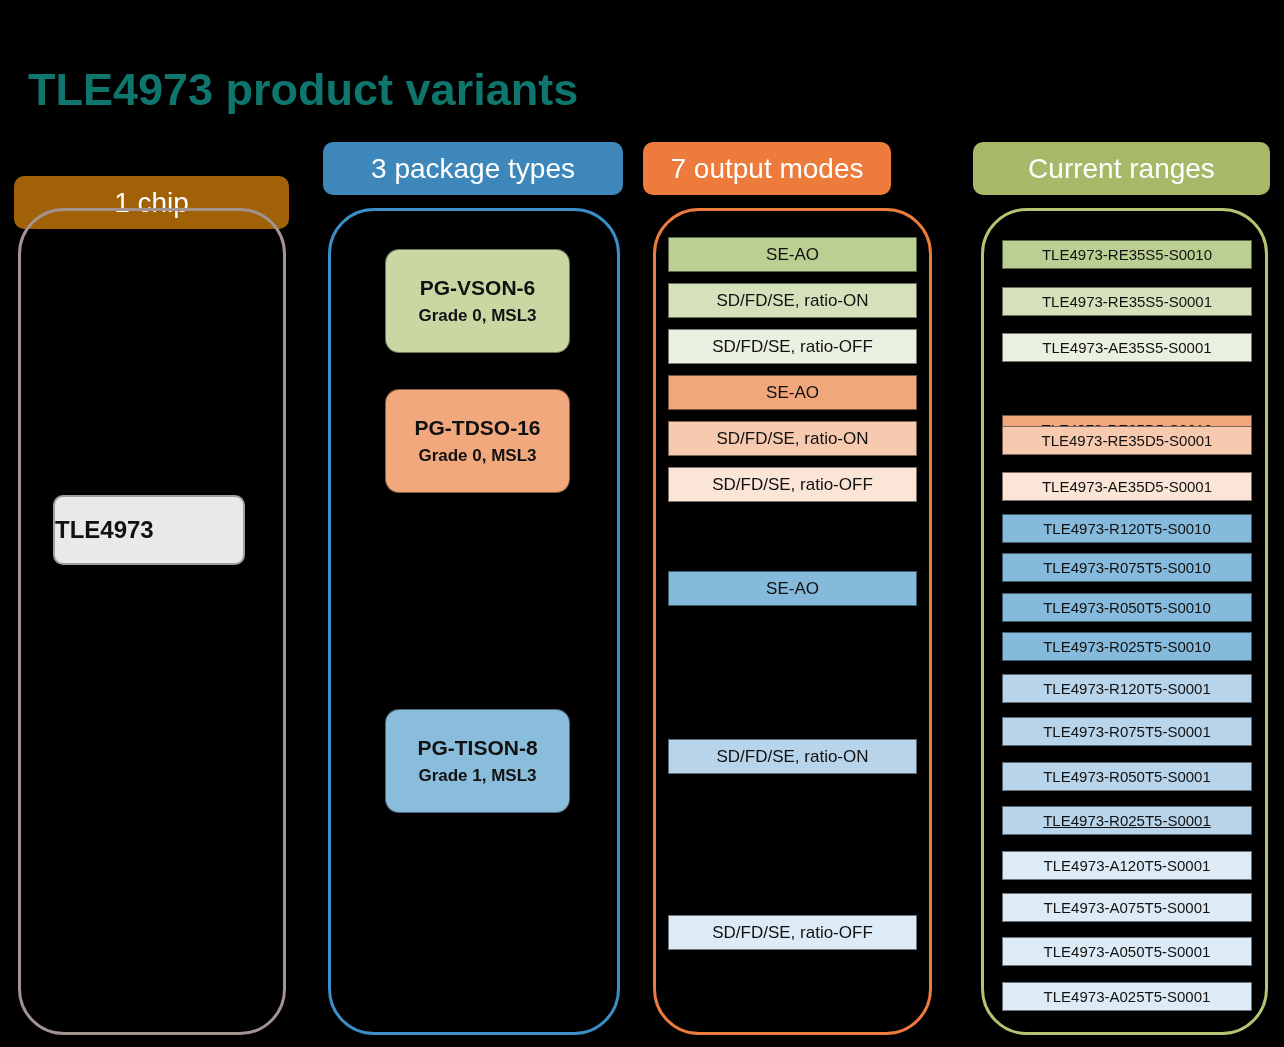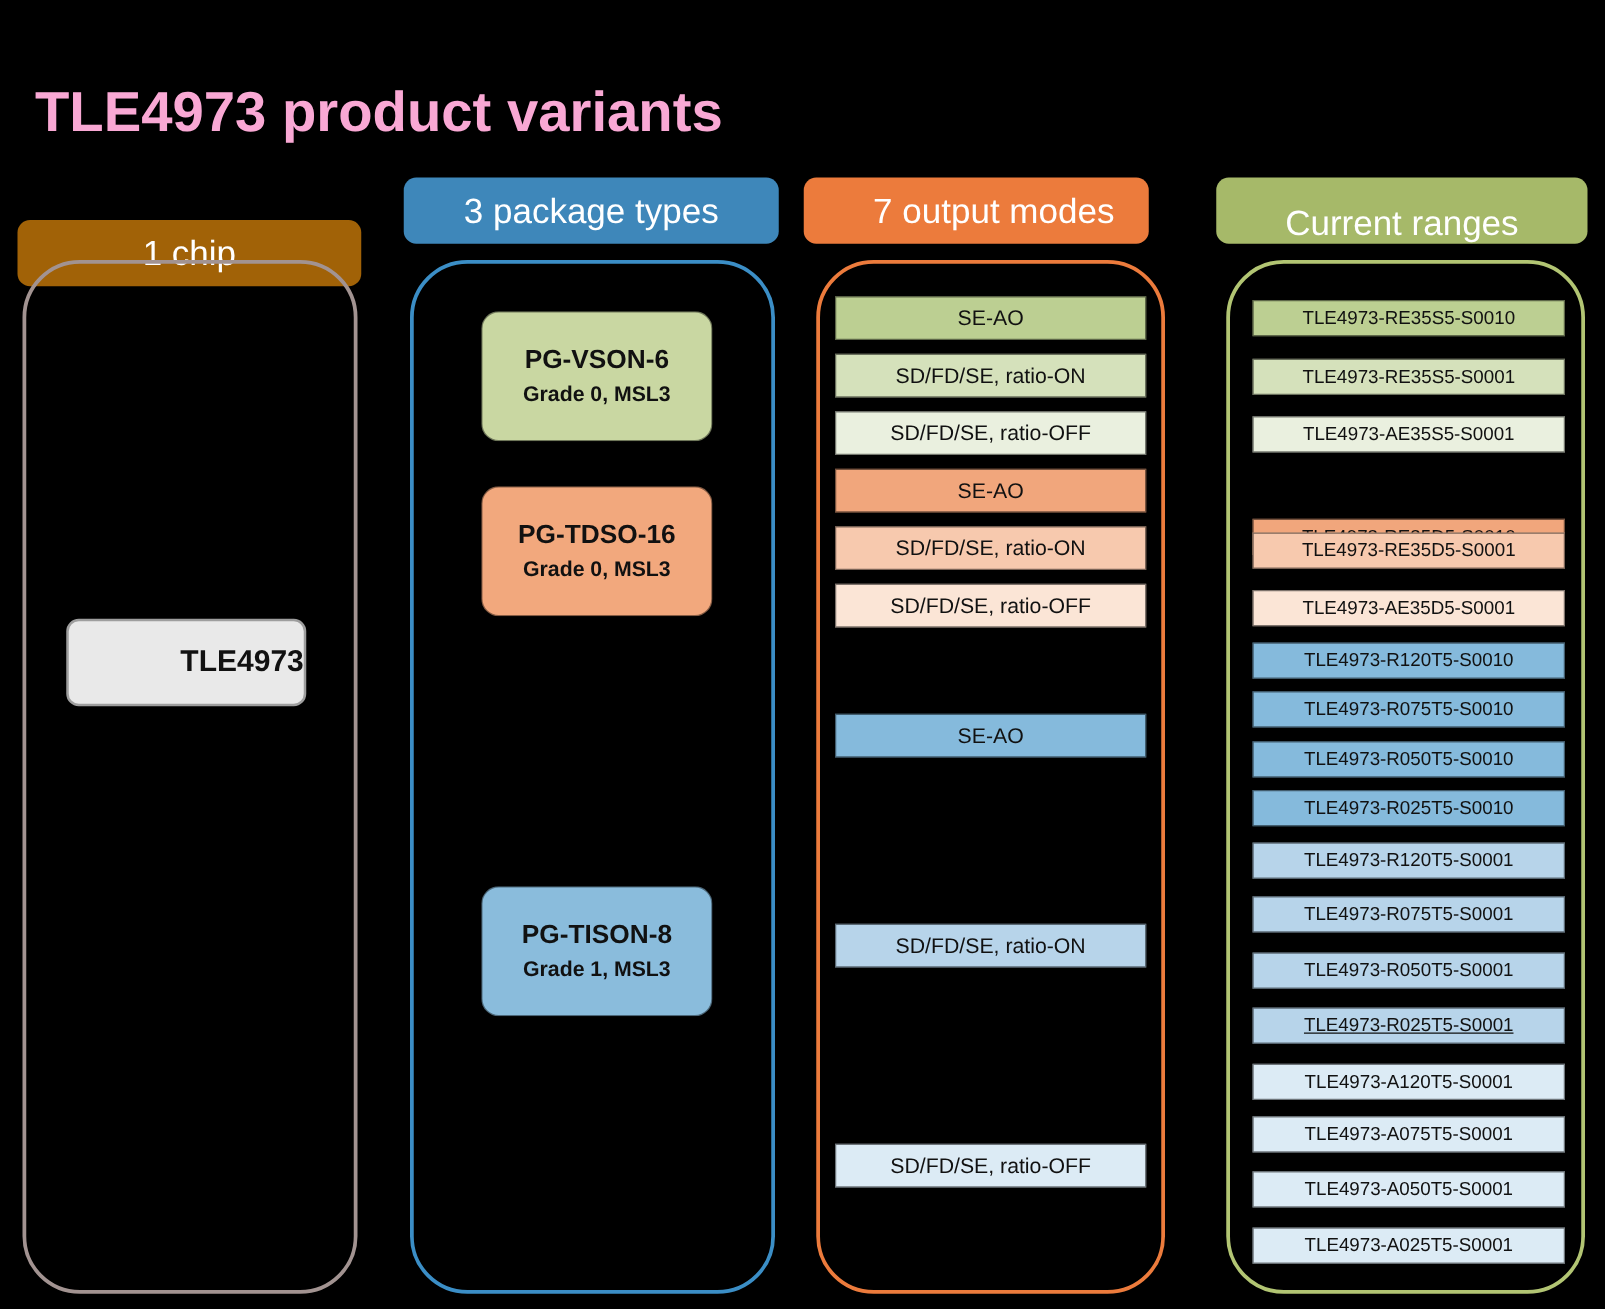--- a/index.html
+++ b/index.html
@@ -2,45 +2,45 @@
 <html><head>
 <meta charset="utf-8">
 <style>
   html,body{margin:0;padding:0;background:#000;}
   .canvas{
     position:relative;width:1284px;height:1047px;background:#000;
     font-family:"Liberation Sans","DejaVu Sans",sans-serif;overflow:hidden;
   }
   .title{
     position:absolute;left:28px;top:64px;margin:0;
-    font-size:45px;font-weight:bold;color:#f9a8d4;letter-spacing:0px;
+    font-size:45px;font-weight:bold;color:#0f766e;letter-spacing:0px;
   }
   .col-header{
     position:absolute;top:142px;height:53px;border-radius:10px;
     display:flex;align-items:center;justify-content:center;
     color:#fff;font-size:28px;font-weight:400;
   }
   .hdr-chip{left:14px;width:275px;background:#a16207;margin-top:34px;}
   .hdr-pkg{left:323px;width:300px;background:#3e87ba;}
-  .hdr-out{left:643px;width:248px;background:#ec7b3c;padding-left:28px;}
-  .hdr-rng{left:973px;width:297px;background:#a6b969;align-items:flex-end;}
+  .hdr-out{left:643px;width:248px;background:#ec7b3c;}
+  .hdr-rng{left:973px;width:297px;background:#a6b969;}
 
   .container{
     position:absolute;top:208px;height:827px;border-radius:46px;
     background:transparent;border:3px solid;box-sizing:border-box;
   }
   .cont-chip{left:18px;width:268px;border-color:#a29391;}
   .cont-pkg{left:328px;width:292px;border-color:#3b8ec6;}
   .cont-out{left:653px;width:279px;border-color:#ec7b3c;}
   .cont-rng{left:981px;width:287px;border-color:#b2c573;}
 
   .chip-box{
     position:absolute;left:53px;top:495px;width:192px;height:70px;
     background:#e9e9e9;border:2px solid #9e9e9e;border-radius:10px;
-    display:flex;align-items:center;justify-content:flex-end;box-sizing:border-box;
+    display:flex;align-items:center;justify-content:flex-start;box-sizing:border-box;
   }
   .chip-box span{font-size:24px;font-weight:bold;color:#111;}
 
   .pkg-box{
     position:absolute;left:385px;width:185px;height:104px;border-radius:14px;
     display:flex;flex-direction:column;align-items:center;justify-content:center;
     gap:6px;border:1px solid rgba(0,0,0,0.45);box-sizing:border-box;
   }
   .pkg-name{font-size:21px;font-weight:bold;color:#111;}
   .pkg-grade{font-size:17px;font-weight:bold;color:#111;}

